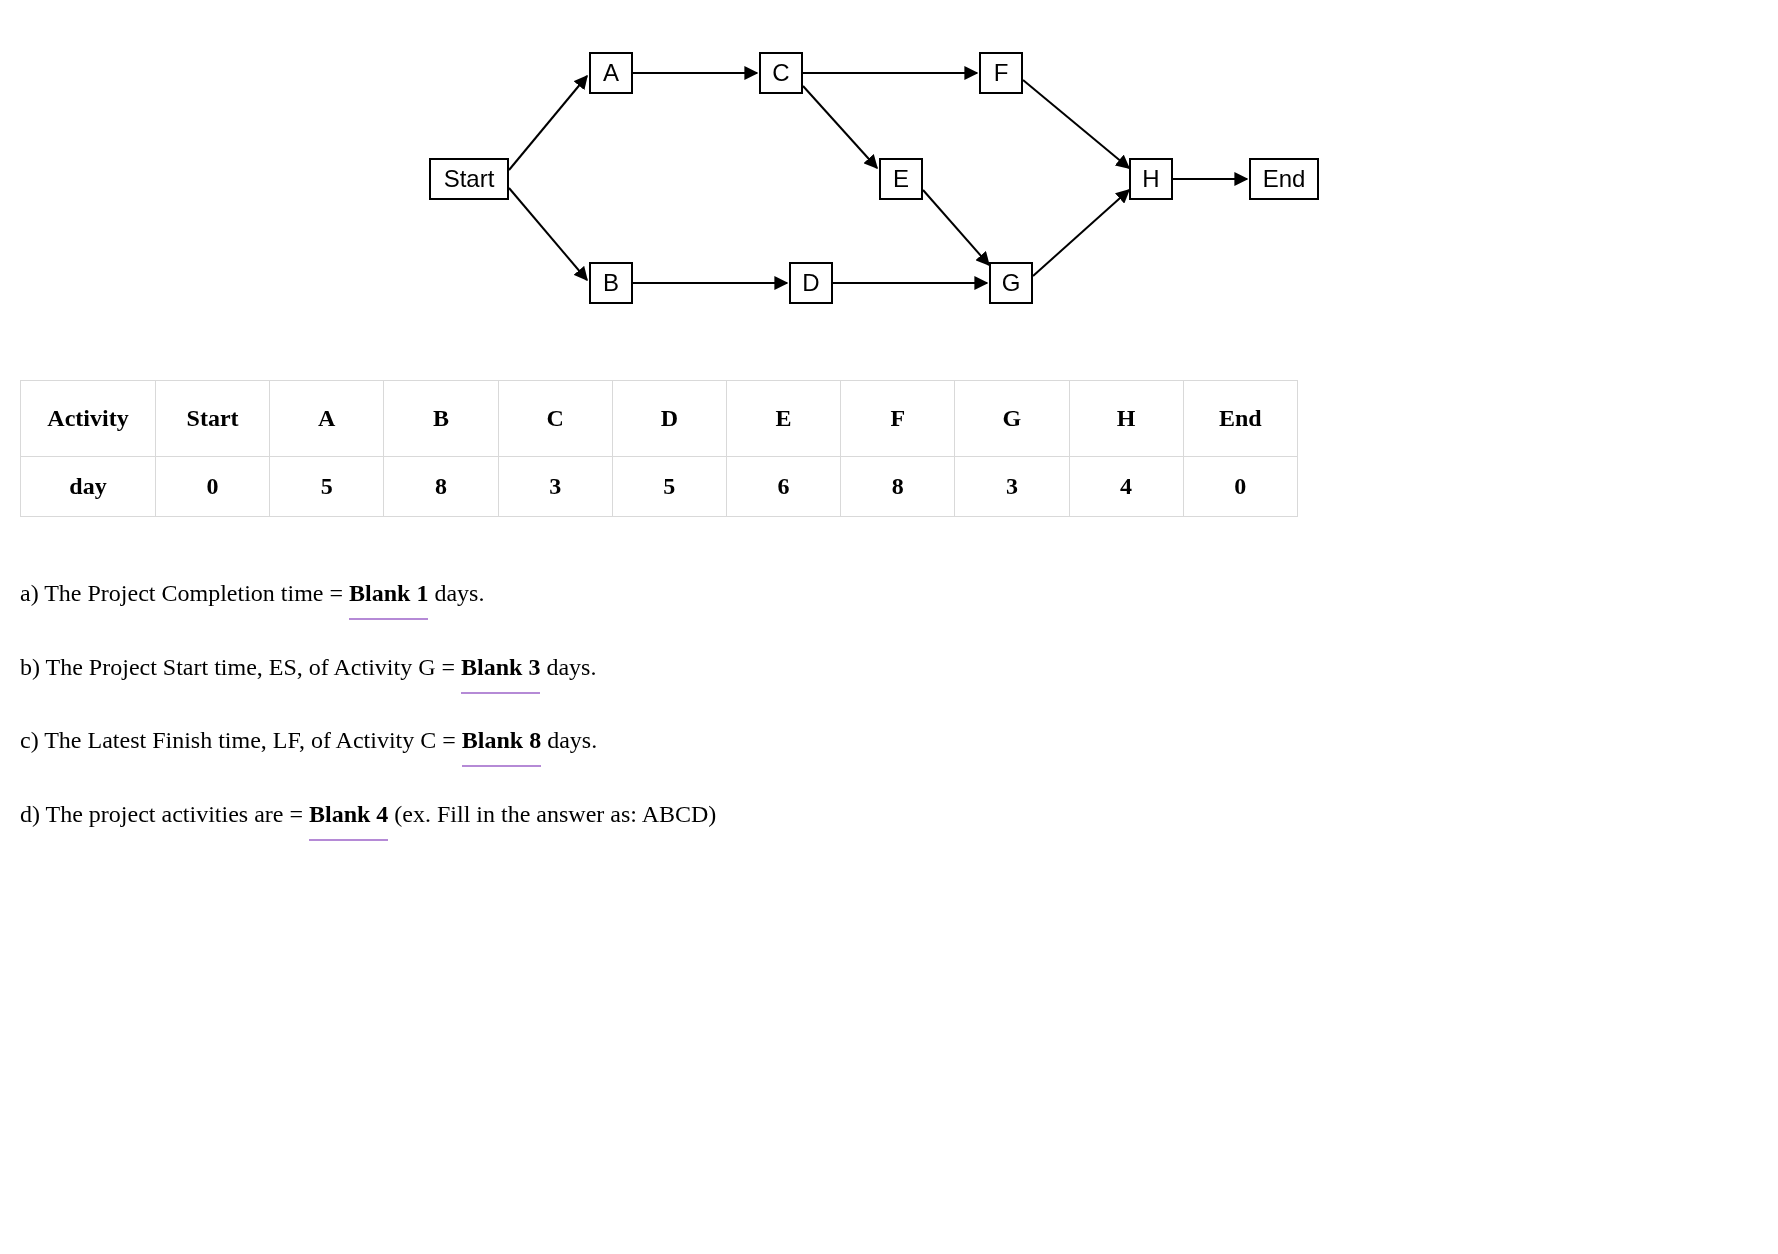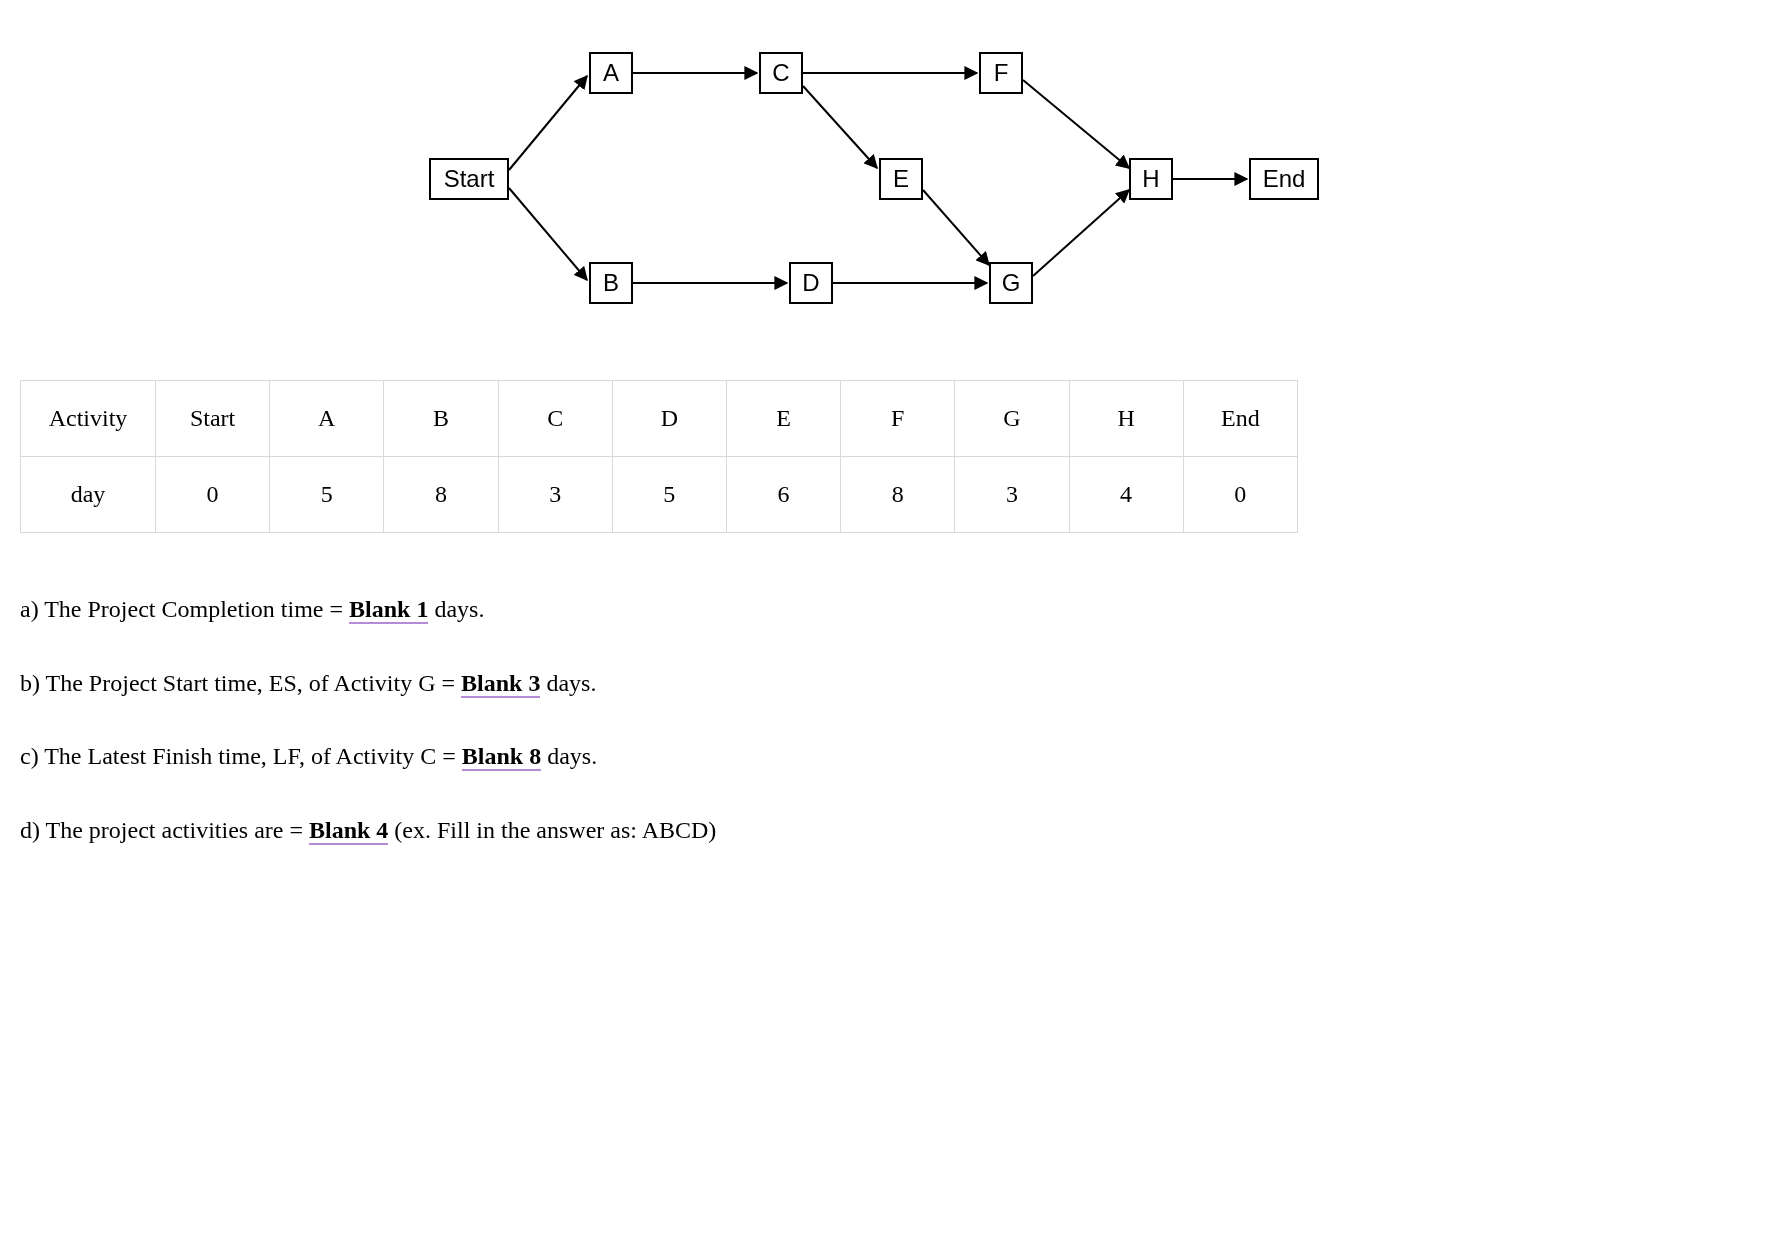--- a/index.html
+++ b/index.html
@@ -67,43 +67,43 @@
     margin: 40px 0 60px 0;
     font-family: "Times New Roman", Times, serif;
     font-size: 24px;
     table-layout: fixed;
   }
   table.data th,
   table.data td {
     border: 1px solid #d9d9d9;
     padding: 24px 12px;
     text-align: center;
-    font-weight: normal;
+    font-weight: bold;
     vertical-align: middle;
   }
   table.data th.rowlabel {
     width: 110px;
     text-align: center;
   }
   table.data tr.days td,
   table.data tr.days th {
-    padding: 24px 12px;
+    padding: 16px 12px;
   }
 
   
   .qblock p {
     font-family: "Times New Roman", Times, serif;
     font-size: 24px;
     margin: 0 0 40px 0;
     line-height: 1.4;
   }
   .blank {
     font-weight: bold;
     border-bottom: 2px solid #b58ad6;
-    padding-bottom: 0;
+    padding-bottom: 12px;
   }
 </style>
 </head>
 <body>
 
 <div class="page">
 
 
   <div class="diagram-wrap">
     <div class="diagram">

